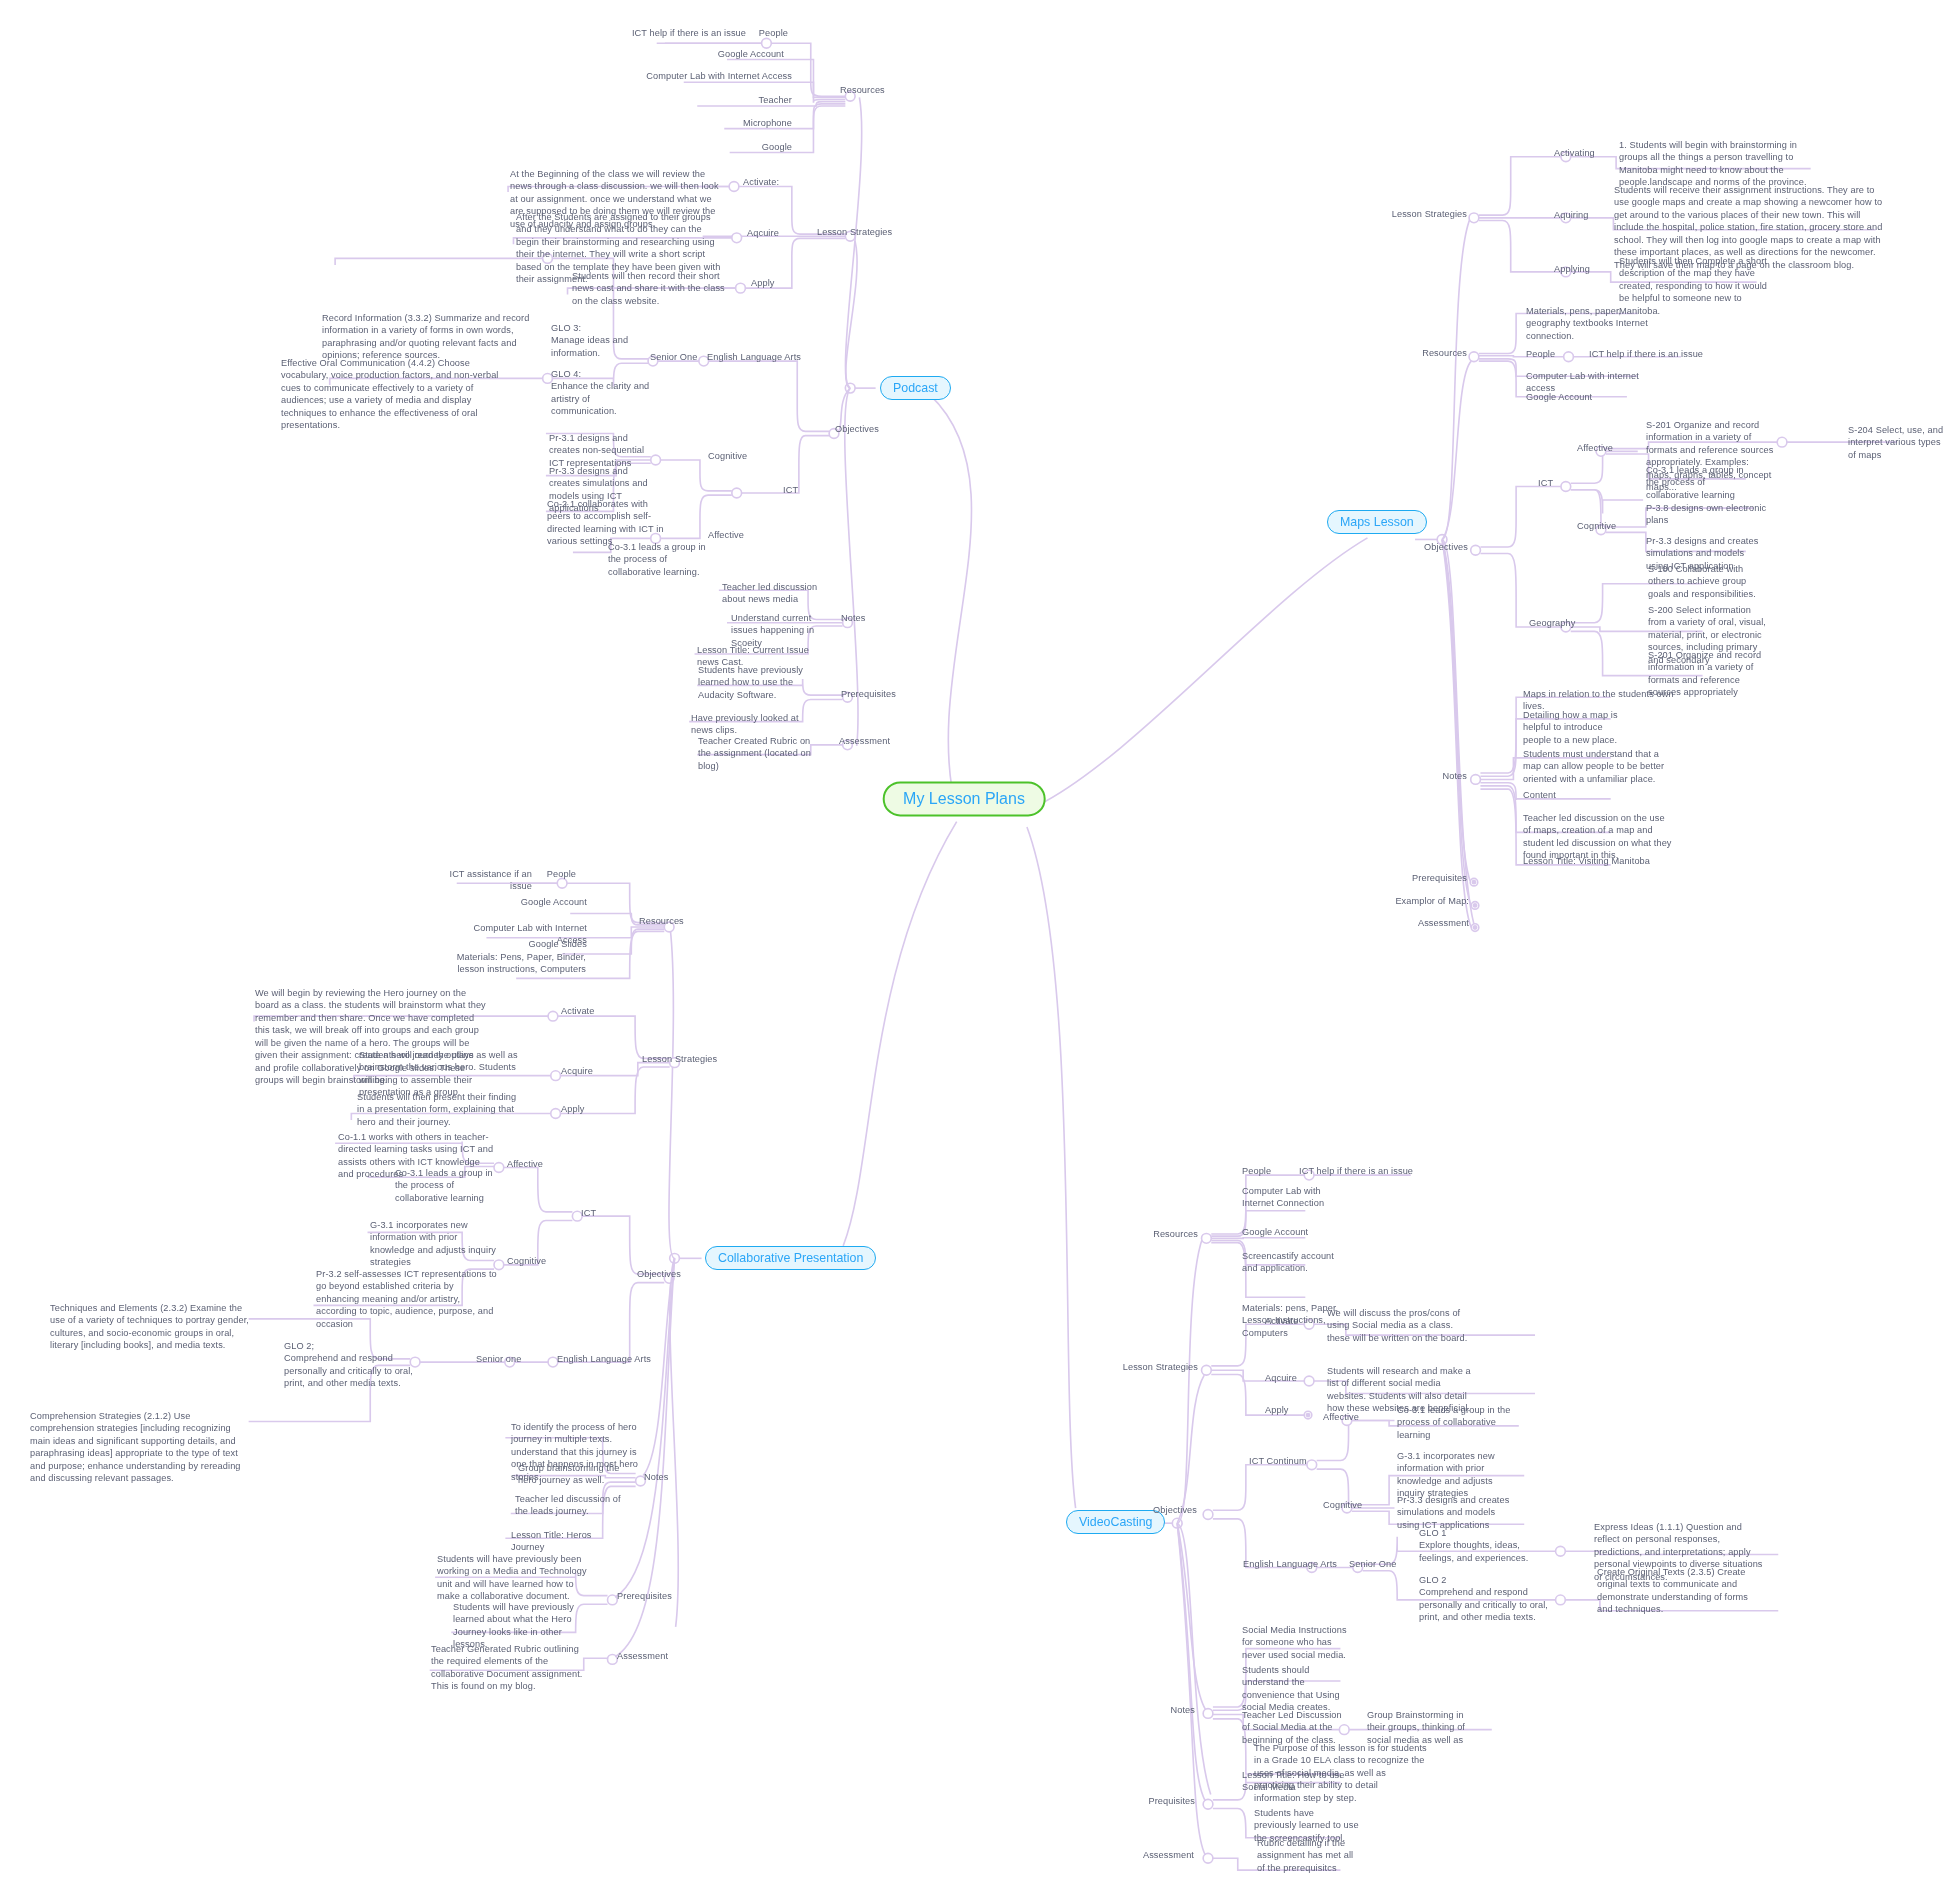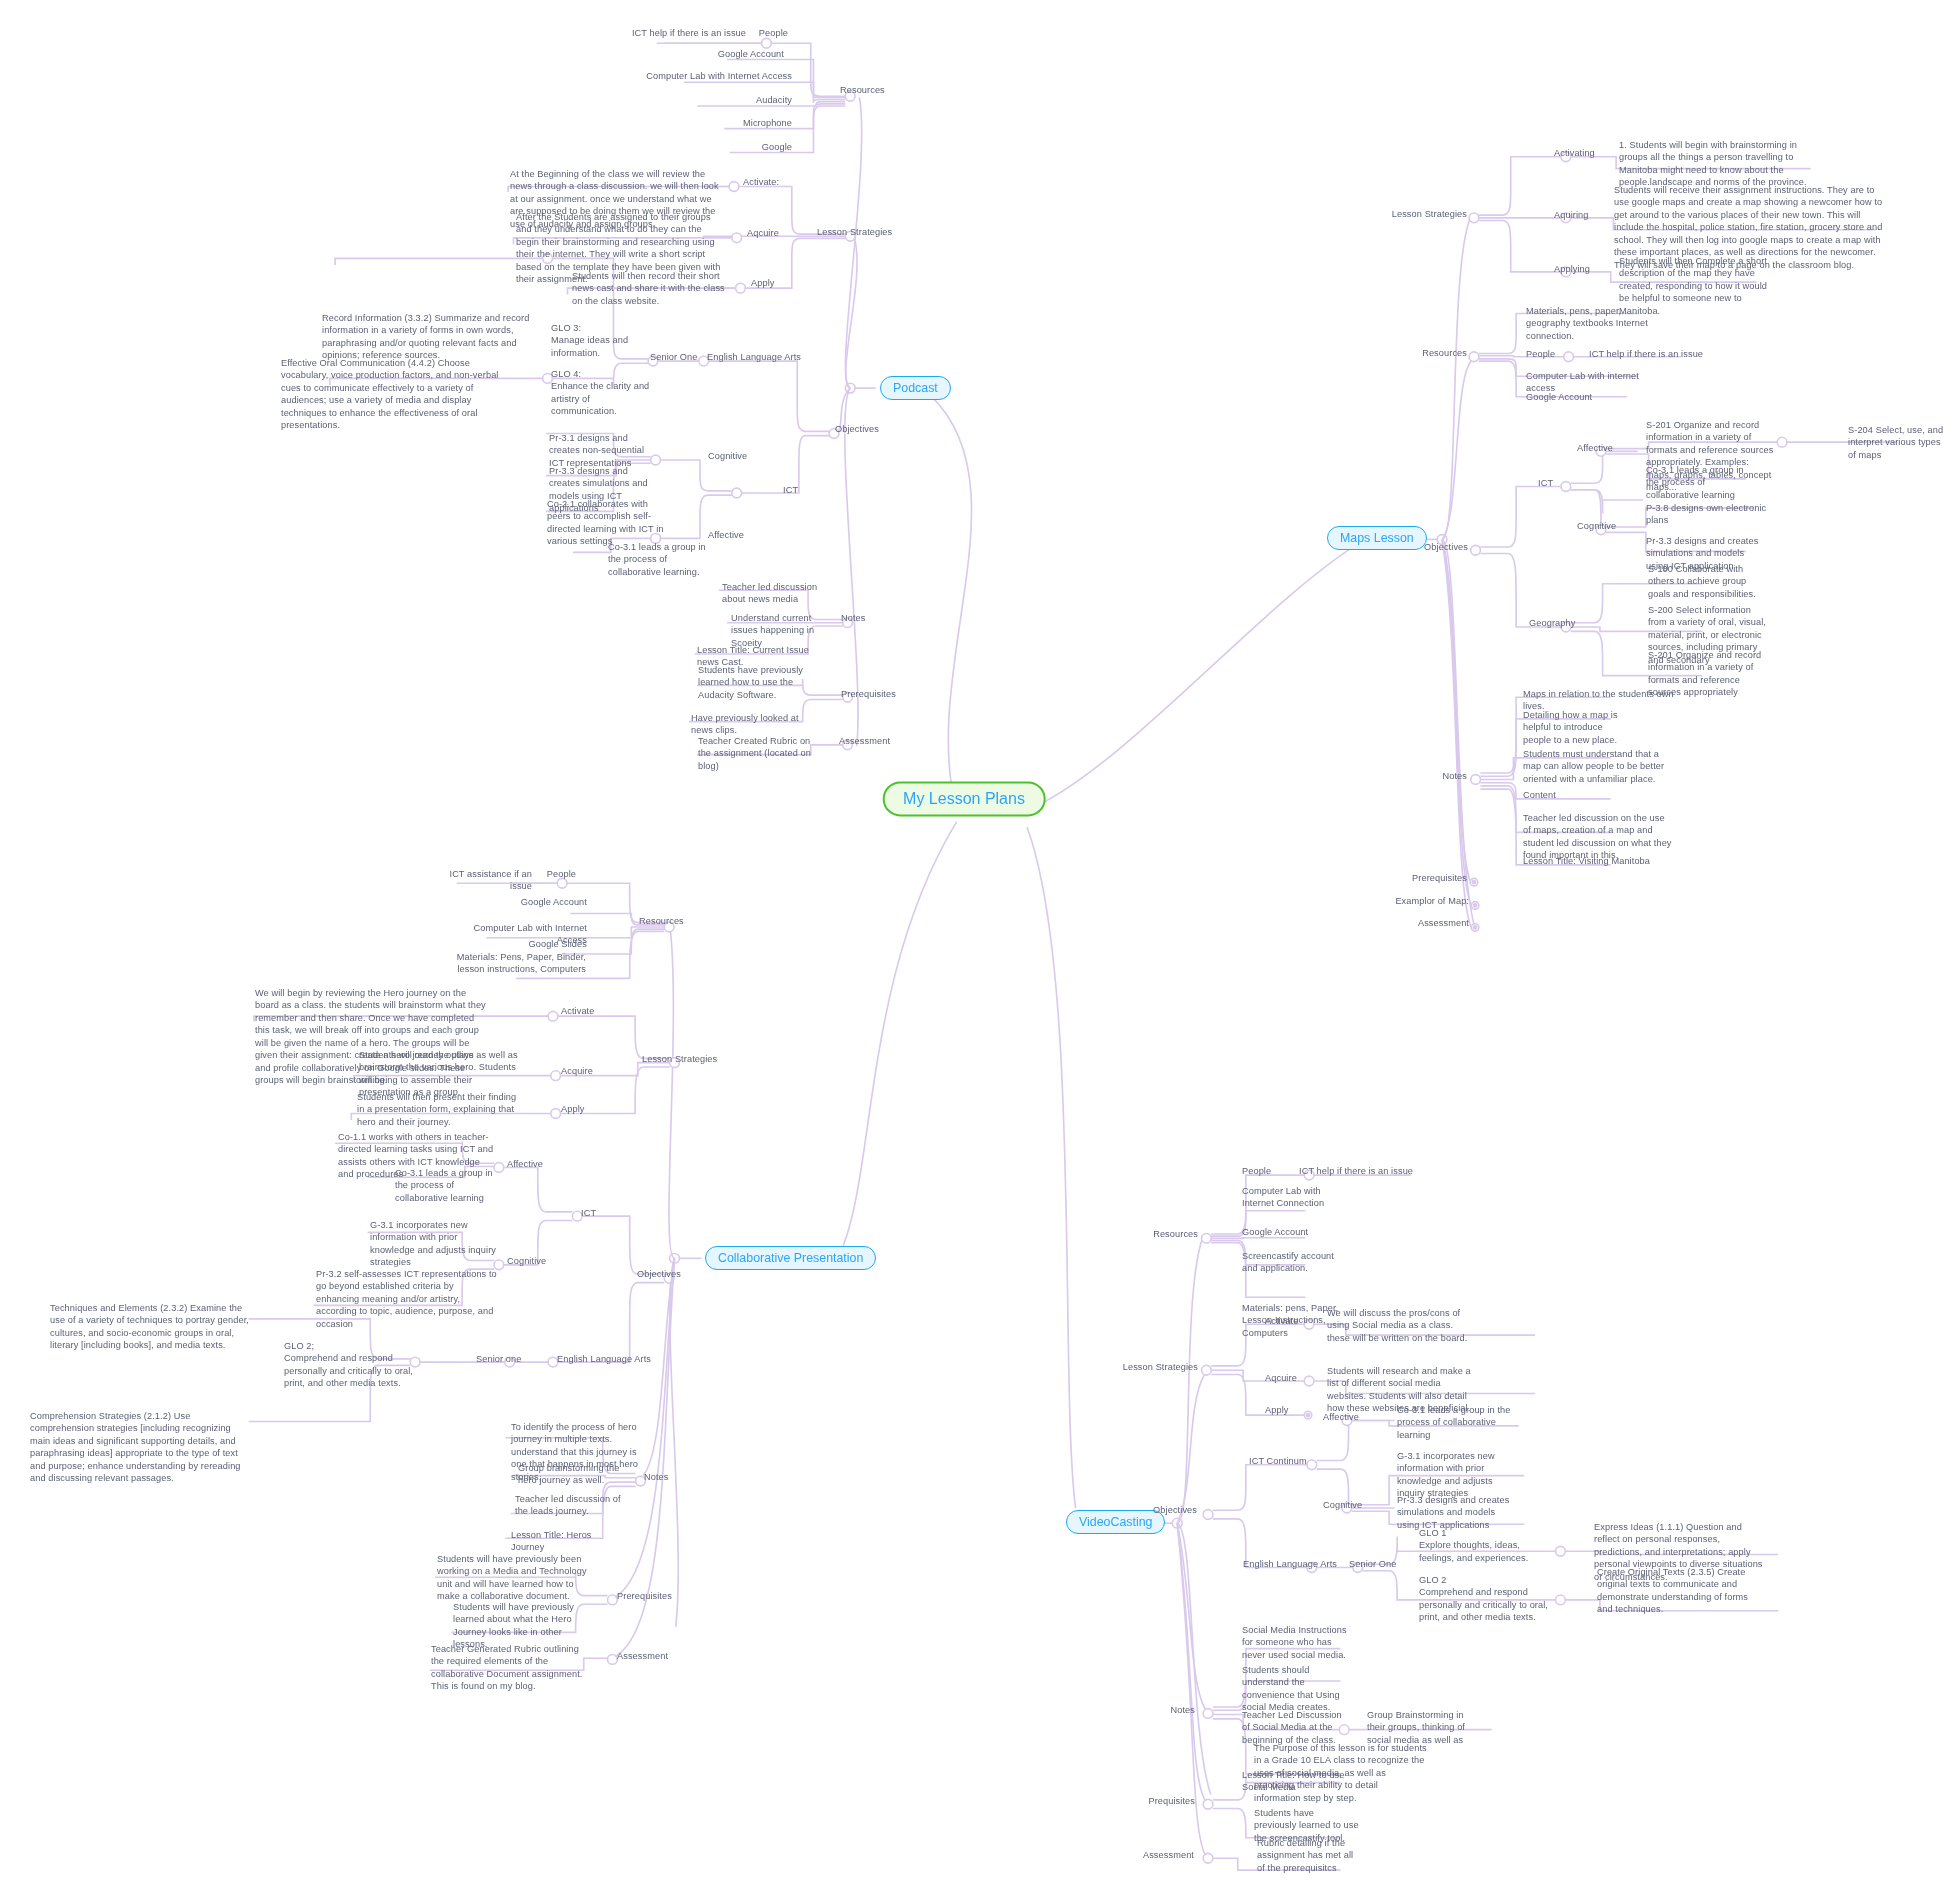--- a/index.html
+++ b/index.html
@@ -325,30 +325,30 @@
 
     <circle cx="2235" cy="3438" r="9" fill="#fff"></circle>
     <path d="M2178 2818 C 2212 3150, 2202 3380, 2230 3432"></path>
     <path d="M2244 3438 H2290 V3460 H2480"></path>
   </g>
 </svg>
 
 <div class="root" style="left:964px; top:799px; transform:translate(-50%,-50%);">My Lesson Plans</div>
 
 <div class="branch" style="left:880px; top:376px;">Podcast</div>
-<div class="branch" style="left:1327px; top:526px;">Maps Lesson</div>
+<div class="branch" style="left:1327px; top:510px;">Maps Lesson</div>
 <div class="branch" style="left:705px; top:1246px;">Collaborative Presentation</div>
 <div class="branch" style="left:1066px; top:1510px;">VideoCasting</div>
 
 <div class="node l" style="left:840px; top:84px;">Resources</div>
 <div class="node r" style="left:734px; top:27px; width:54px;">People</div>
 <div class="node r" style="left:627px; top:27px; width:119px;">ICT help if there is an issue</div>
 <div class="node r" style="left:649px; top:48px; width:135px;">Google Account</div>
 <div class="node r" style="left:638px; top:70px; width:154px;">Computer Lab with Internet Access</div>
-<div class="node r" style="left:676px; top:94px; width:116px;">Audacity</div>
+<div class="node r" style="left:676px; top:94px; width:116px;">Teacher</div>
 <div class="node r" style="left:660px; top:117px; width:132px;">Microphone</div>
 <div class="node r" style="left:676px; top:141px; width:116px;">Google</div>
 
 <div class="node l" style="left:817px; top:226px;">Lesson Strategies</div>
 <div class="node l" style="left:743px; top:176px;">Activate:</div>
 <div class="node l" style="left:510px; top:168px; width:216px;">At the Beginning of the class we will review the news through a class discussion. we will then look at our assignment. once we understand what we are supposed to be doing them we will review the use of audacity and assign groups.</div>
 <div class="node l" style="left:747px; top:227px;">Aqcuire</div>
 <div class="node l" style="left:516px; top:211px; width:211px;">After the Students are assigned to their groups and they understand what to do they can the begin their brainstorming and researching using their  the internet. They will write a short script based on the template they have been given with their assignment.</div>
 <div class="node l" style="left:751px; top:277px;">Apply</div>
 <div class="node l" style="left:572px; top:270px; width:162px;">Students will then record their short news cast and share it with the class on the class website.</div>

